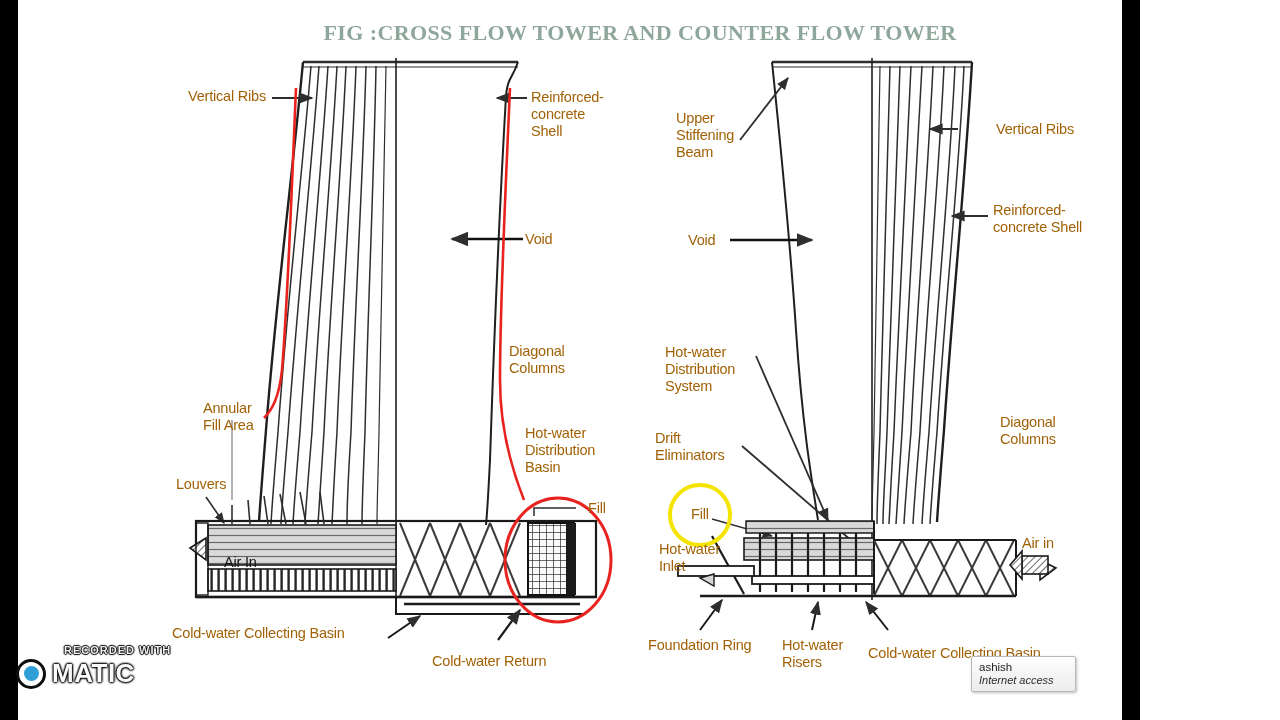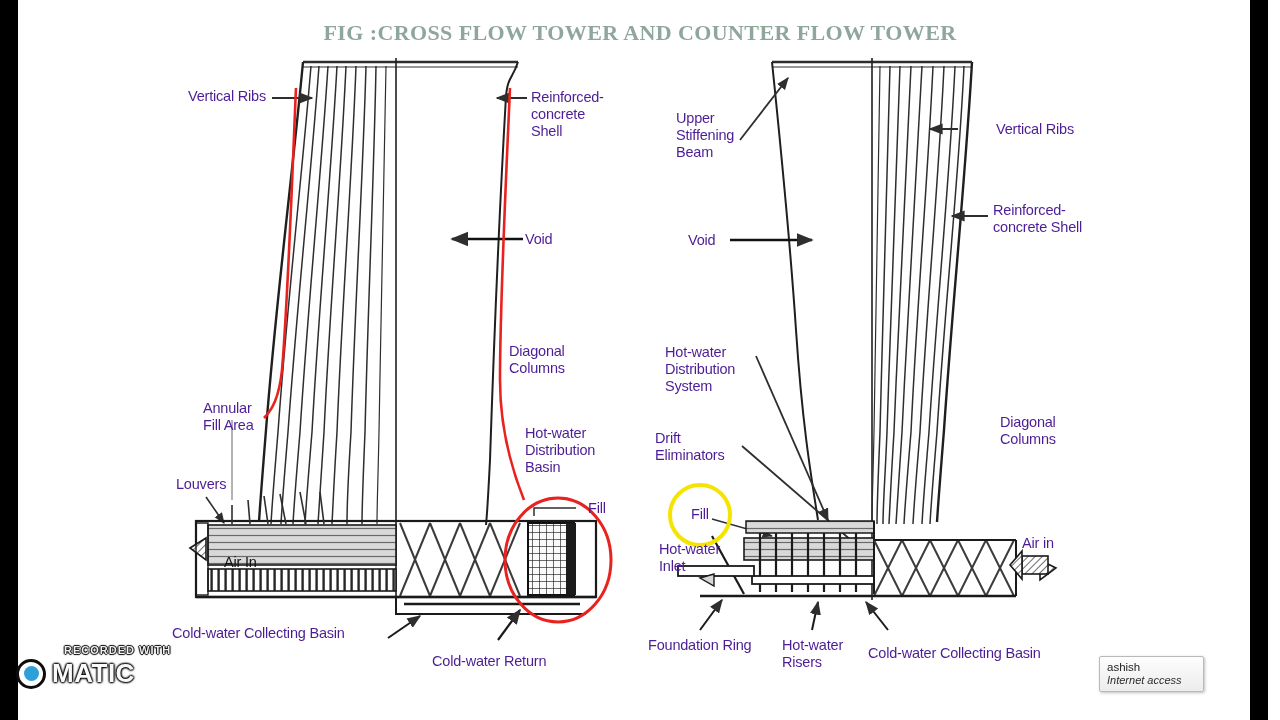--- a/index.html
+++ b/index.html
@@ -3,21 +3,21 @@
 <meta charset="utf-8">
 <title>Cross Flow Tower and Counter Flow Tower</title>
 <style>
   html,body{margin:0;padding:0;}
   body{
     width:1280px;height:720px;overflow:hidden;
     background:#ffffff;
     font-family:"Liberation Sans", sans-serif;
     position:relative;
   }
-  #stage{position:absolute;inset:0;width:1268px;height:720px;background:#fff;}
+  #stage{position:absolute;inset:0;width:1140px;height:720px;background:#fff;}
 
   
   .letterbox{position:absolute;top:0;height:720px;width:18px;background:#000;}
   .letterbox.left{left:0;}
   .letterbox.right{right:0;}
 
   .title{
     position:absolute;left:0;top:20px;width:1280px;text-align:center;
     font-family:"Liberation Serif", serif;
     font-size:22px;font-weight:bold;letter-spacing:.4px;
@@ -25,21 +25,21 @@
     white-space:nowrap;
   }
 
   svg.diagram{position:absolute;left:0;top:0;width:1280px;height:720px;}
 
   .lbl{
     position:absolute;
     font-family:"Liberation Sans", sans-serif;
     font-size:14.5px;
     line-height:17px;
-    color:#4c1d95;
+    color:#a16207;
     white-space:pre;
     letter-spacing:-0.2px;
     font-weight:400;
   }
 
   
   .watermark{position:absolute;left:16px;bottom:16px;width:230px;height:60px;}
   .wm-top{
     font-size:11px;font-weight:bold;letter-spacing:1px;color:#f0f0f0;
     text-shadow:0 1px 1px #000,0 -1px 1px #000,1px 0 1px #000,-1px 0 1px #000;

